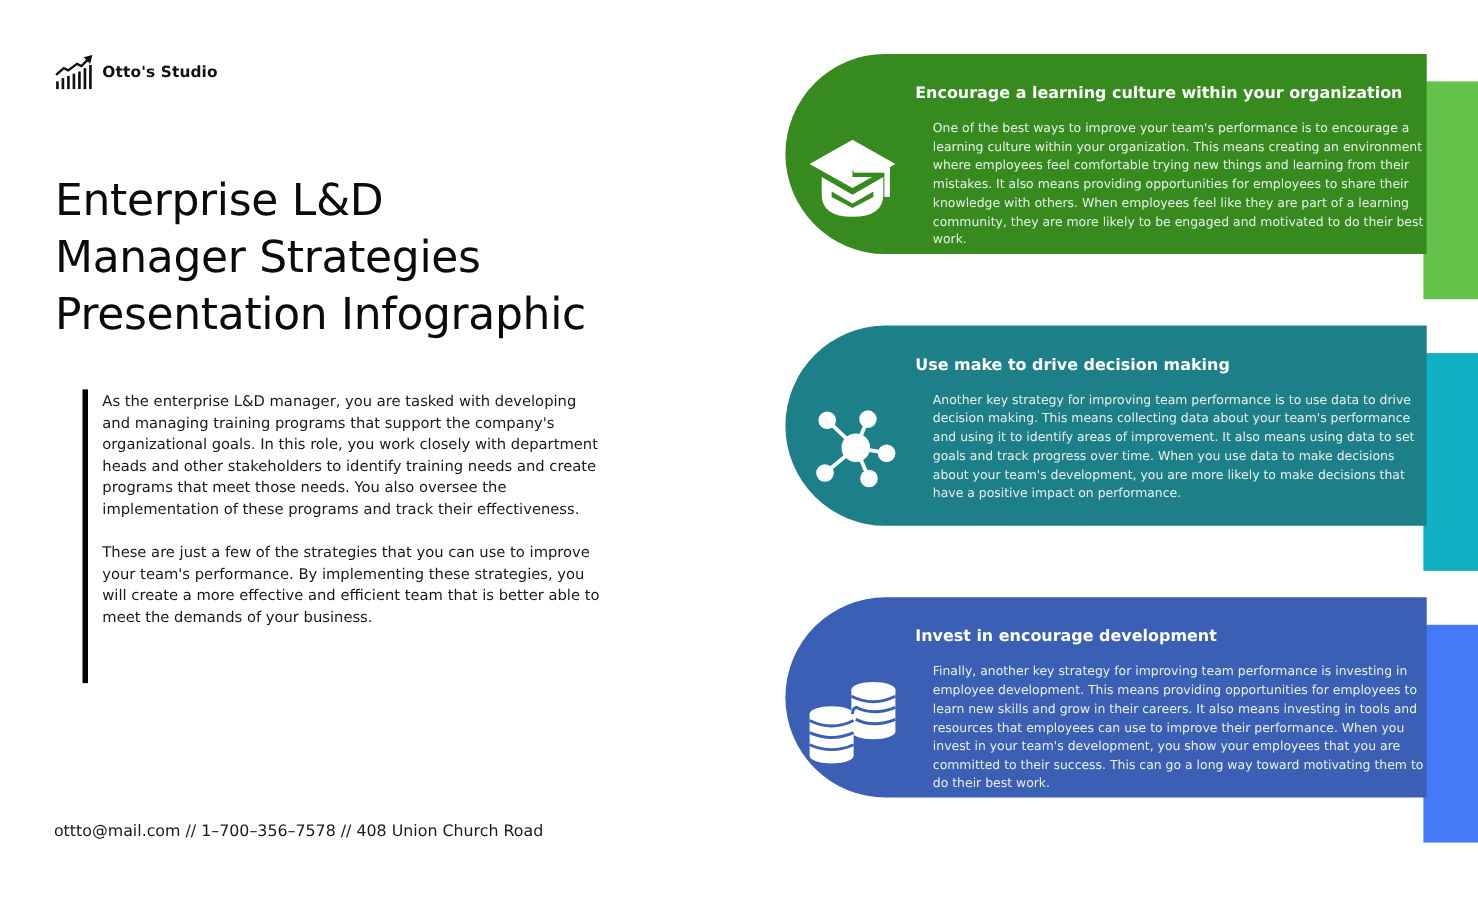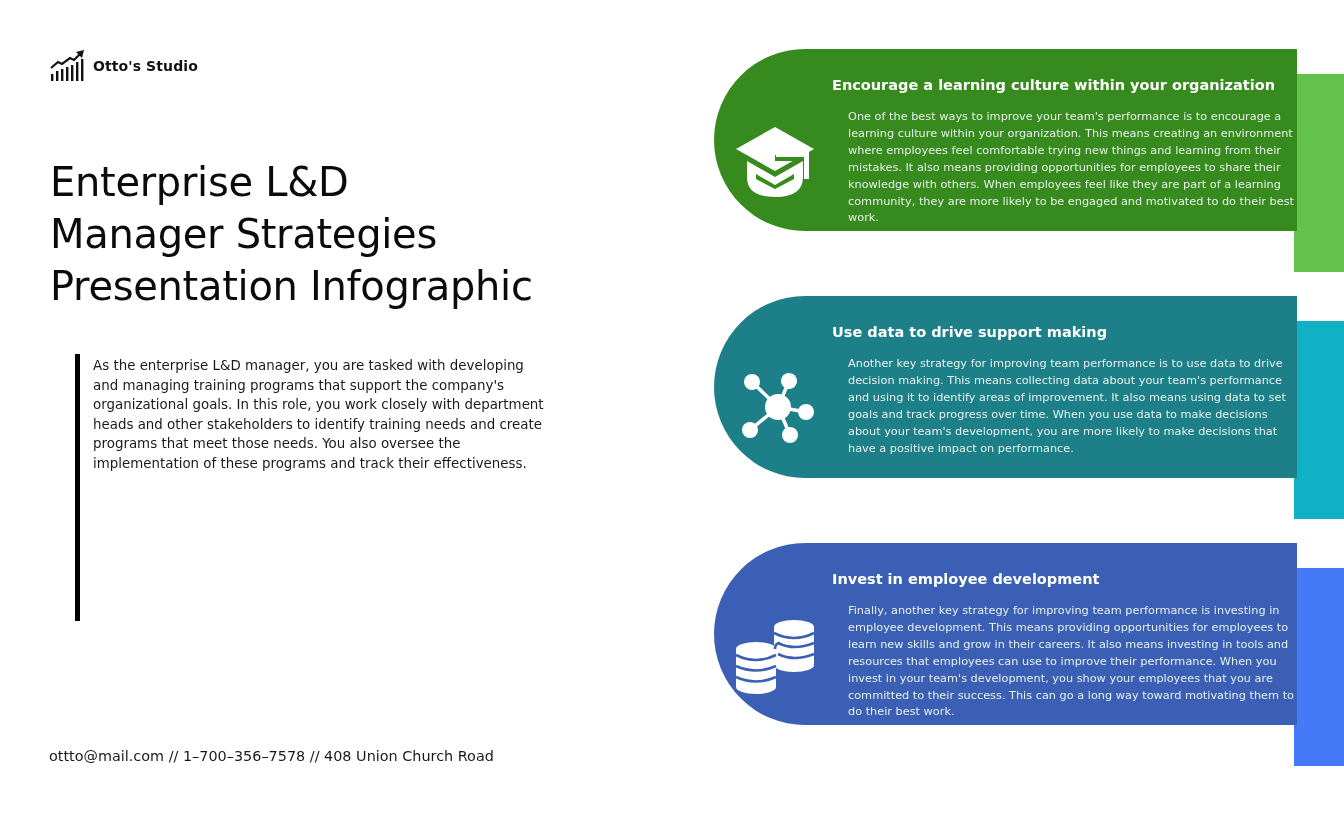--- a/index.html
+++ b/index.html
@@ -52,20 +52,21 @@
 </div>
 
 <h1 class="title">
   <span>Enterprise L&amp;D</span>
   <span>Manager Strategies</span>
   <span>Presentation Infographic</span>
 </h1>
 
 <div class="intro">
   <p>As the enterprise L&amp;D manager, you are tasked with developing and managing training programs that support the company's organizational goals. In this role, you work closely with department heads and other stakeholders to identify training needs and create programs that meet those needs. You also oversee the implementation of these programs and track their effectiveness.</p>
+  <p>These are just a few of the strategies that you can use to improve your team's performance. By implementing these strategies, you will create a more effective and efficient team that is better able to meet the demands of your business.</p>
 </div>
 
 <div class="contact">ottto@mail.com // 1–700–356–7578 // 408 Union Church Road</div>
 
 <div class="card-wrap" id="card1">
   <div class="card-accent" style="background:#62c24a;"></div>
   <div class="card" style="background:#368a1e;">
     <div class="card-icon">
       <svg viewBox="0 0 82 82">
         <polygon points="2,30 41,8 80,30 41,52" fill="#fff"></polygon>
@@ -96,21 +97,21 @@
         <g fill="#fff">
           <circle cx="44" cy="41" r="13"></circle>
           <circle cx="18" cy="16" r="8"></circle>
           <circle cx="55" cy="15" r="8"></circle>
           <circle cx="72" cy="46" r="8"></circle>
           <circle cx="16" cy="64" r="8"></circle>
           <circle cx="56" cy="69" r="8"></circle>
         </g>
       </svg>
     </div>
-    <div class="card-title">Use data to drive support making</div>
+    <div class="card-title">Use make to drive decision making</div>
     <div class="card-body">Another key strategy for improving team performance is to use data to drive decision making. This means collecting data about your team's performance and using it to identify areas of improvement. It also means using data to set goals and track progress over time. When you use data to make decisions about your team's development, you are more likely to make decisions that have a positive impact on performance.</div>
   </div>
 </div>
 
 <div class="card-wrap" id="card3">
   <div class="card-accent" style="background:#4479f7;"></div>
   <div class="card" style="background:#3a5fb4;">
     <div class="card-icon">
       <svg viewBox="0 0 82 82">
         <g fill="#fff">
@@ -125,16 +126,16 @@
           <path d="M40,20 Q60,30 80,20"></path>
           <path d="M44,30 Q60,38 80,30"></path>
           <path d="M44,41 Q60,49 80,41"></path>
           <path d="M2,42 Q22,52 42,42"></path>
           <path d="M2,53 Q22,62 42,53"></path>
           <path d="M2,64 Q22,73 42,64"></path>
           <path d="M41,36 Q41,30 46,30"></path>
         </g>
       </svg>
     </div>
-    <div class="card-title">Invest in employee development</div>
+    <div class="card-title">Invest in encourage development</div>
     <div class="card-body">Finally, another key strategy for improving team performance is investing in employee development. This means providing opportunities for employees to learn new skills and grow in their careers. It also means investing in tools and resources that employees can use to improve their performance. When you invest in your team's development, you show your employees that you are committed to their success. This can go a long way toward motivating them to do their best work.</div>
   </div>
 </div>
 
 </body></html>

